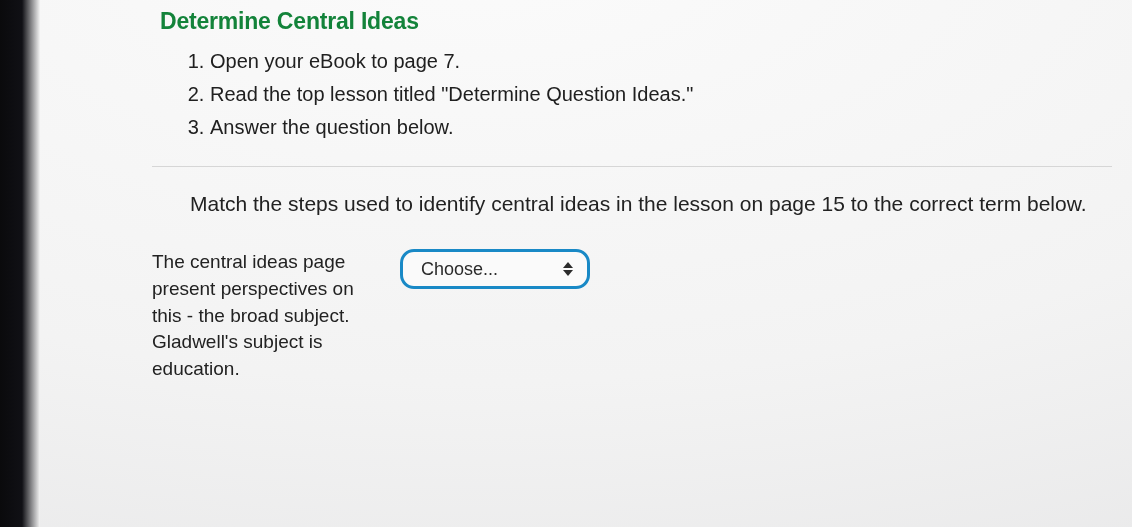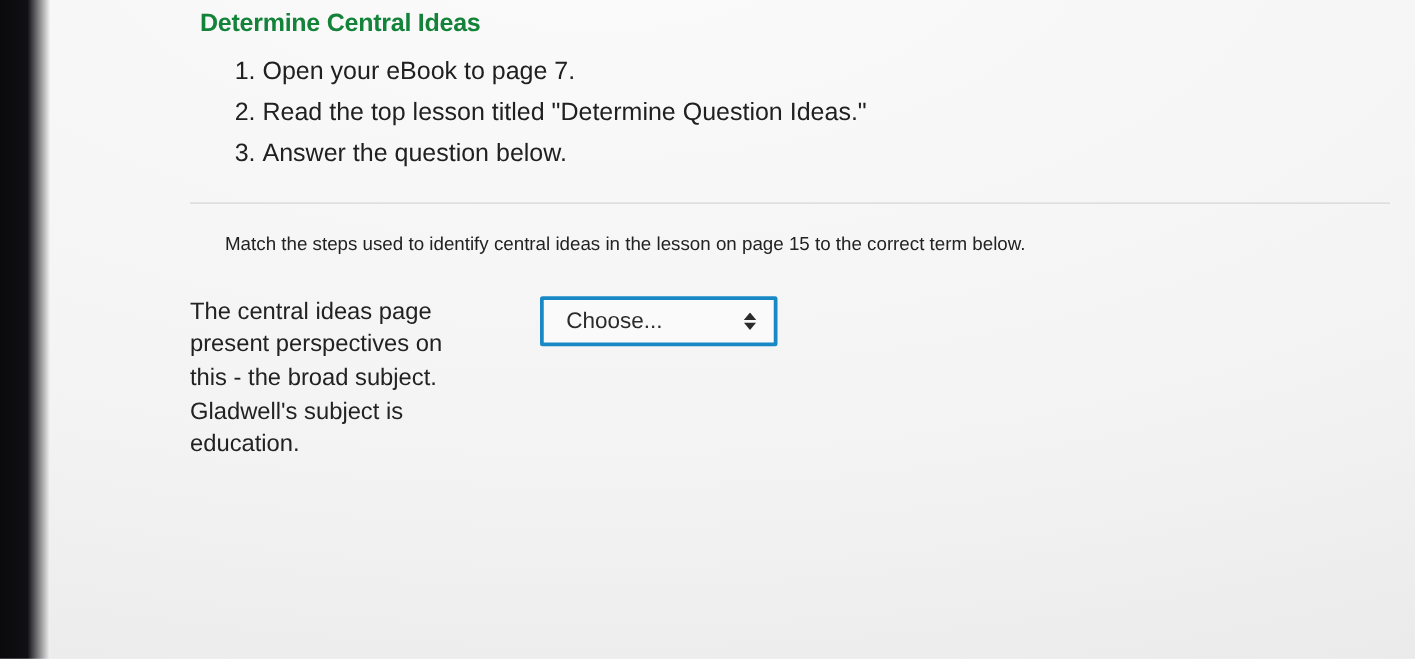--- a/index.html
+++ b/index.html
@@ -19,21 +19,21 @@
     }
     .page {
       position: absolute;
       left: 40px; top: 0;
       right: 0; bottom: 0;
       background: radial-gradient(ellipse 160% 150% at 40% -10%, #fbfbfb 0%, #f3f3f3 55%, #e5e5e6 100%);
       padding: 8px 20px 0 120px;
       color: #1f1f1f;
     }
     .heading {
-      font-size: 20px;
+      font-size: 23px;
       font-weight: 700;
       color: #13833a;
       margin-bottom: 10px;
       letter-spacing: -0.2px;
     }
     .lede {
       font-size: 20px;
       color: #222;
       margin-bottom: 18px;
       margin-left: -8px;
@@ -54,23 +54,23 @@
       margin: 0 0 22px -8px;
     }
     .q-heading {
       font-size: 20px;
       font-weight: 700;
       color: #1f1f1f;
       margin-bottom: 18px;
       margin-left: -8px;
     }
     .q-prompt {
-      font-size: 15px;
+      font-size: 21px;
       color: #222;
-      margin: 0 0 30px 20px;
+      margin: 0 0 30px 30px;
       line-height: 1.45;
       max-width: 960px;
     }
     .match-row {
       display: flex;
       align-items: flex-start;
       gap: 28px;
       margin-left: -8px;
     }
     .statement {
@@ -80,27 +80,26 @@
       line-height: 1.4;
     }
     .dropdown {
       display: inline-flex;
       align-items: center;
       justify-content: space-between;
       width: 190px;
       height: 40px;
       padding: 0 14px 0 18px;
       border: 3px solid #1989c6;
-      border-radius: 2px;
+      border-radius: 14px;
       background: #fafafa;
       font-size: 18px;
       color: #2b2b2b;
       cursor: pointer;
       user-select: none;
-      margin-left: 32px;
     }
     .sort-arrows {
       display: inline-flex;
       flex-direction: column;
       align-items: center;
       line-height: 0;
       gap: 2px;
     }
     .sort-arrows svg { display: block; }
   </style>

